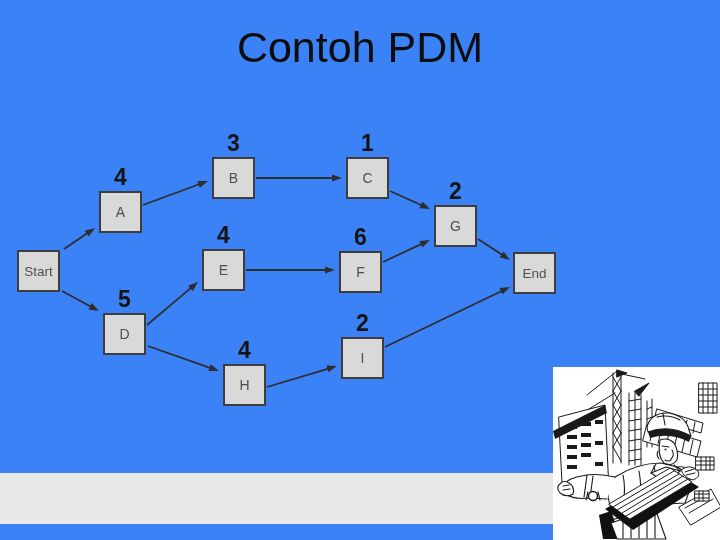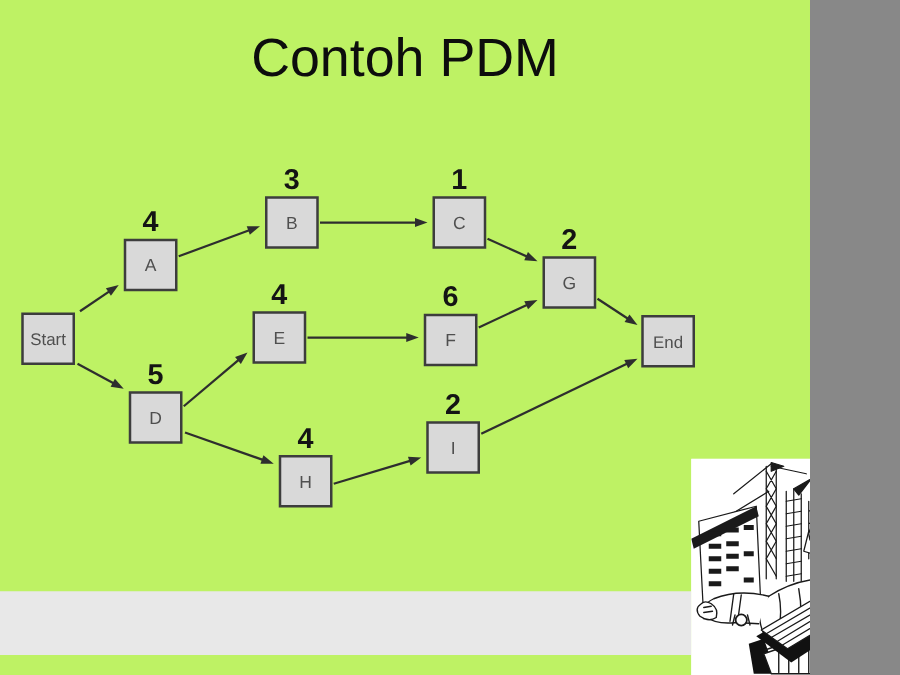--- a/index.html
+++ b/index.html
@@ -1,17 +1,17 @@
 <!DOCTYPE html>
 <html><head>
 <meta charset="utf-8">
 <style>
   html,body{margin:0;padding:0;background:#888;}
   .slide{
-    position:relative;width:648px;height:540px;background:#bef264;
+    position:relative;width:720px;height:540px;background:#3b82f6;
     overflow:hidden;font-family:"Liberation Sans",sans-serif;
   }
   .slide-title{
     position:absolute;left:0;right:0;top:26px;margin:0;
     text-align:center;font-size:43px;font-weight:400;color:#0d0d0d;
     font-family:"Liberation Sans",sans-serif;line-height:1;
   }
   #diagram-svg{position:absolute;left:0;top:0;width:720px;height:540px;}
   .footer-bar{
     position:absolute;left:0;top:473px;width:553px;height:51px;

